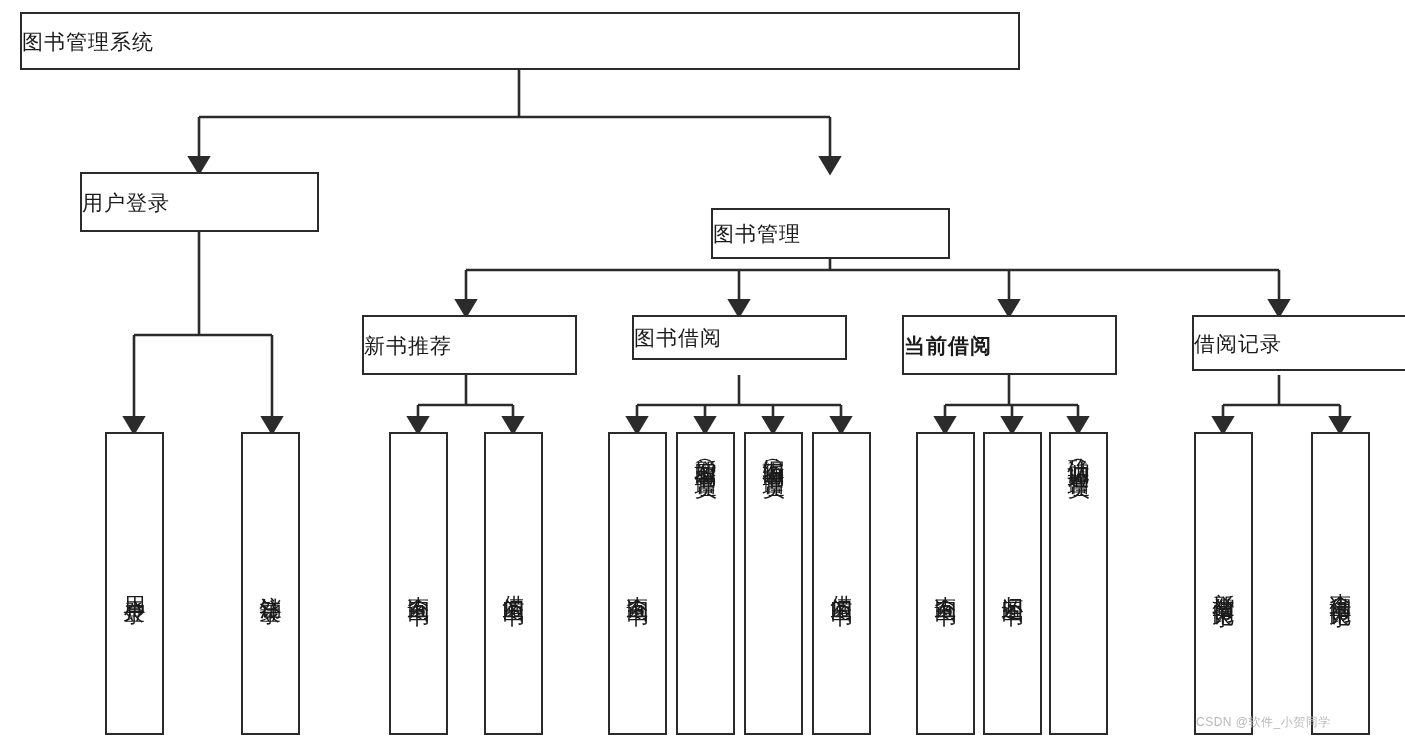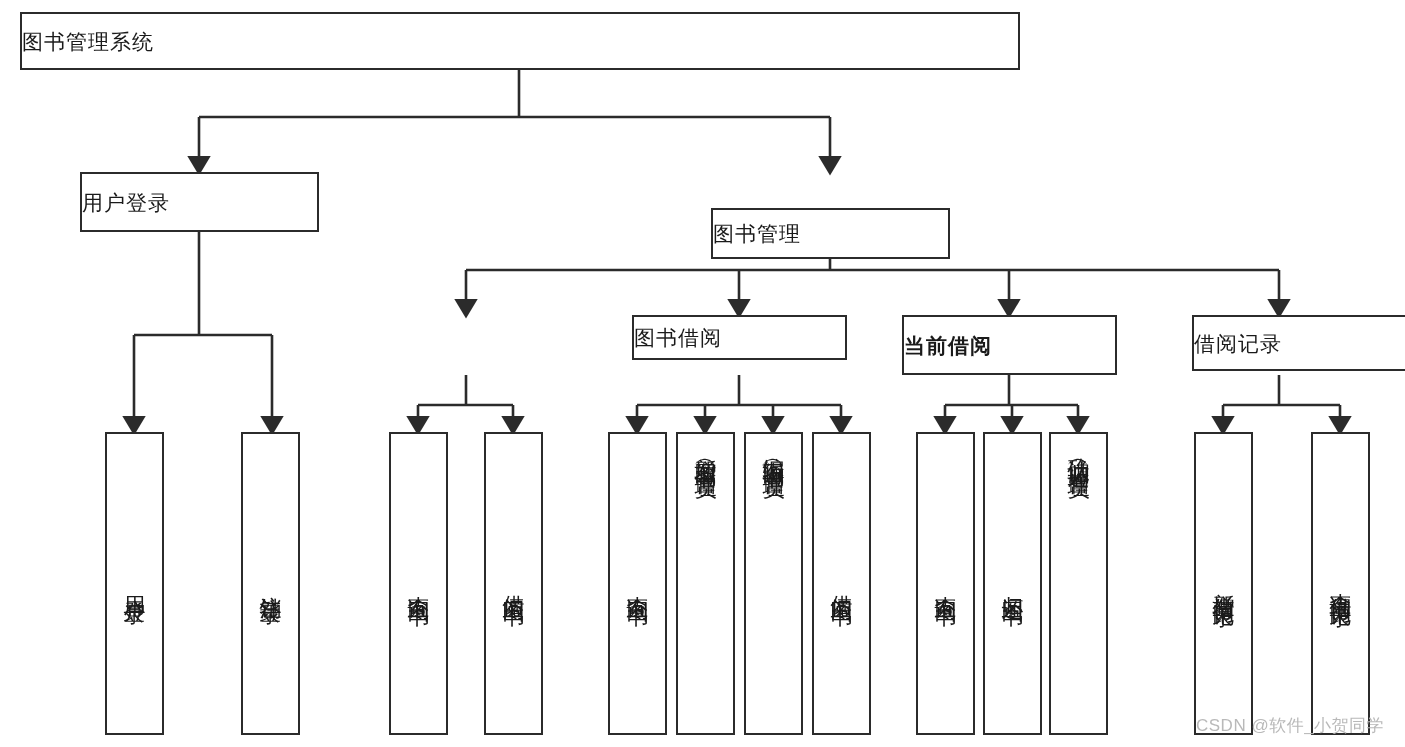--- a/index.html
+++ b/index.html
@@ -50,21 +50,21 @@
     color:#1a1a1a;
   }
   .node.v.mid{
     align-items:center;
     padding-top:0;
   }
   .watermark{
     position:absolute;
     left:1196px;
     top:714px;
-    font-size:17px;
+    font-size:12px;
     color:#b9b9b9;
     white-space:nowrap;
     letter-spacing:0.5px;
   }
 </style>
 </head>
 <body>
 
 <div id="stage">
 
@@ -122,20 +122,23 @@
     <span>图书管理系统</span>
   </div>
 
   <div class="node h" style="left:80px;top:172px;width:239px;height:60px;">
     <span>用户登录</span>
   </div>
   <div class="node h" style="left:711px;top:172px;width:239px;height:51px;margin-top:36px;">
     <span>图书管理</span>
   </div>
 
+  <div class="node h" style="left:362px;top:315px;width:215px;height:60px;">
+    <span>新书推荐</span>
+  </div>
   <div class="node h" style="left:632px;top:315px;width:215px;height:45px;">
     <span>图书借阅</span>
   </div>
   <div class="node h" style="left:902px;top:315px;width:215px;height:60px;font-weight:bold;">
     <span>当前借阅</span>
   </div>
   <div class="node h" style="left:1192px;top:315px;width:215px;height:56px;">
     <span>借阅记录</span>
   </div>
 

